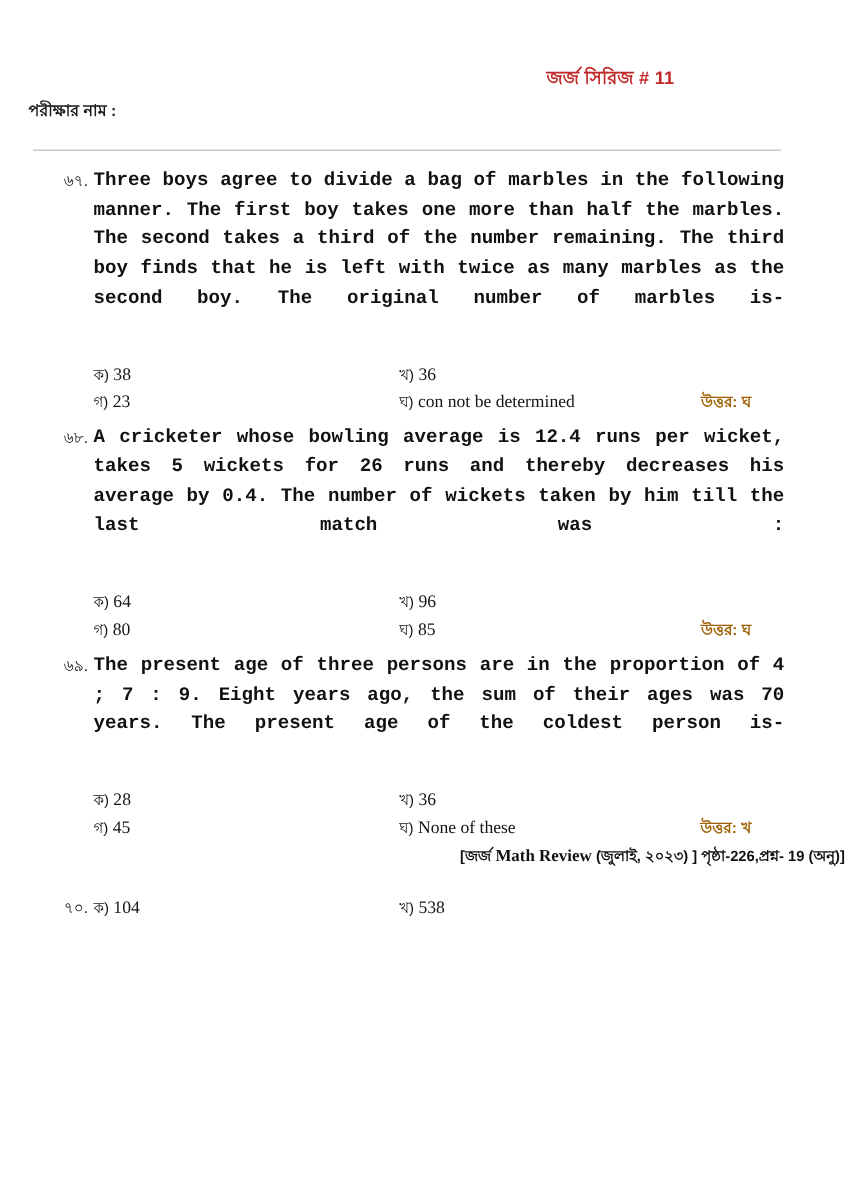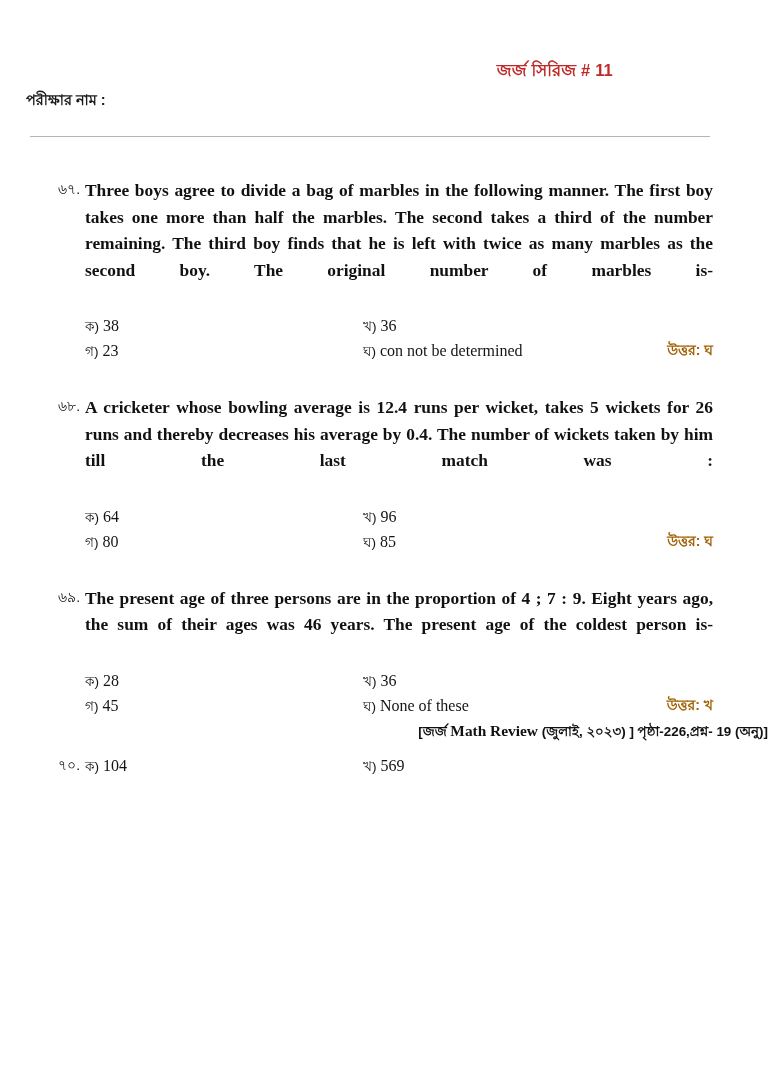--- a/index.html
+++ b/index.html
@@ -85,43 +85,42 @@
     top: 1px;
     width: 52px;
     font-family: "Liberation Sans", "DejaVu Sans", sans-serif;
     font-size: 14px;
     font-weight: normal;
     color: #111;
     margin-left: 32px;
   }
 
   .qtext {
-    font-family: Liberation Serif, serif;
+    font-family: Liberation Mono, monospace;
     font-size: 17.4px;
     font-weight: bold;
     line-height: 1.53;
     text-align: justify;
     text-justify: inter-word;
     color: #111;
     hyphens: none;
-    margin-top: 25px;
   }
   
   .qtext::after {
     content: "";
     display: inline-block;
     width: 100%;
   }
 
   
   .options {
     position: relative;
-    margin-top: 3px;
+    margin-top: 16px;
     padding-left: 85px;
-    padding-right: 55px;
+    padding-right: 85px;
   }
 
   .opt-line {
     position: relative;
     height: 25px;
     line-height: 25px;
   }
 
   .opt {
     position: absolute;
@@ -218,21 +217,21 @@
             <div class="opt col-a"><span class="marker">গ)</span><span class="val"> 80</span></div>
             <div class="opt col-b"><span class="marker">ঘ)</span><span class="val"> 85</span></div>
             <div class="answer">উত্তর: ঘ</div>
           </div>
         </div>
         <div class="spacer-sm"></div>
       </div>
       <div class="qblock">
         <div class="qrow">
           <div class="qnum">৬৯.</div>
-          <div class="qtext">The present age of three persons are in the proportion of 4 ; 7 : 9. Eight years ago, the sum of their ages was 46 years. The present age of the coldest person is-</div>
+          <div class="qtext">The present age of three persons are in the proportion of 4 ; 7 : 9. Eight years ago, the sum of their ages was 70 years. The present age of the coldest person is-</div>
         </div>
         <div class="options">
           <div class="opt-line">
             <div class="opt col-a"><span class="marker">ক)</span><span class="val"> 28</span></div>
             <div class="opt col-b"><span class="marker">খ)</span><span class="val"> 36</span></div>
           </div>
           <div class="opt-line">
             <div class="opt col-a"><span class="marker">গ)</span><span class="val"> 45</span></div>
             <div class="opt col-b"><span class="marker">ঘ)</span><span class="val"> None of these</span></div>
             <div class="answer">উত্তর: খ</div>
@@ -241,20 +240,20 @@
         <div class="citation"><span class="bn">[জর্জ </span><span class="en">Math Review</span><span class="bn"> (জুলাই, ২০২৩) ] পৃষ্ঠা-226,প্রশ্ন- 19 (অনু)]</span></div>
         <div class="spacer-sm"></div>
       </div>
       <div class="qblock">
         <div class="qrow">
           <div class="qnum">৭০.</div>
         </div>
         <div class="options">
           <div class="opt-line">
             <div class="opt col-a"><span class="marker">ক)</span><span class="val"> 104</span></div>
-            <div class="opt col-b"><span class="marker">খ)</span><span class="val"> 569</span></div>
+            <div class="opt col-b"><span class="marker">খ)</span><span class="val"> 538</span></div>
           </div>
         </div>
         <div class="spacer-sm"></div>
       </div>
     </div>
 
 </div>
 
 </body></html>

